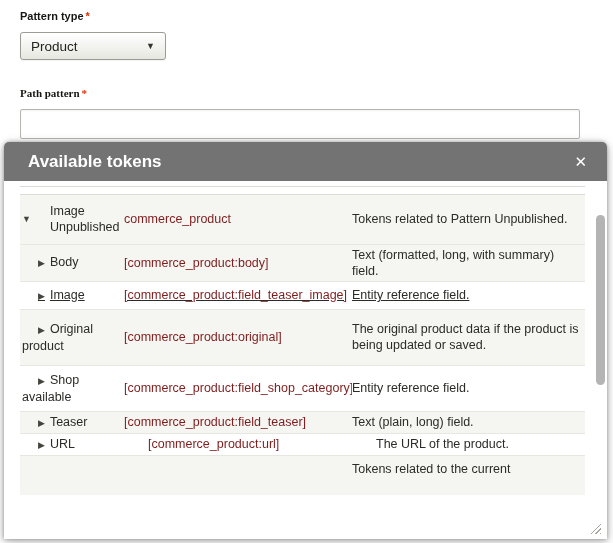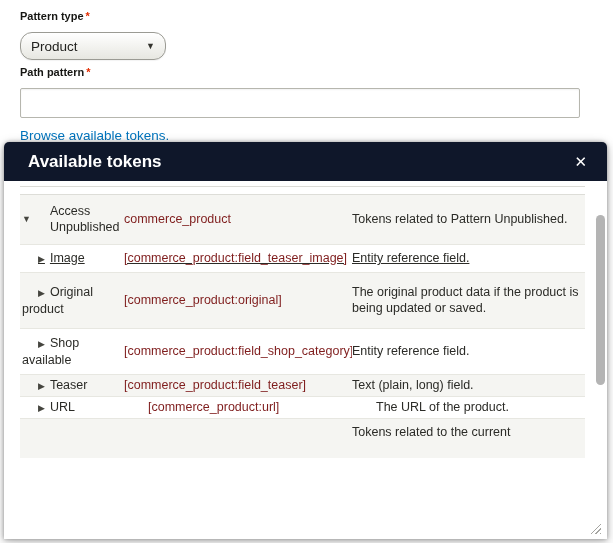--- a/index.html
+++ b/index.html
@@ -4,38 +4,38 @@
 <style>
   * { box-sizing: border-box; margin: 0; padding: 0; }
   html, body { width: 613px; height: 543px; overflow: hidden; background: #fff;
     font-family: "Liberation Sans", "DejaVu Sans", sans-serif; }
 
   
   .form-area { padding: 8px 20px 0 20px; }
   .field-label { font-size: 11px; font-weight: bold; color: #161613; line-height: 17px; }
   .req { color: #e32c00; font-weight: bold; margin-left: 2px; }
   .select-box { margin-top: 7px; width: 146px; height: 28px; border: 1px solid #9b9b94;
-    border-radius: 12px; background: linear-gradient(#ffffff, #e7e7e1);
+    border-radius: 3px; background: linear-gradient(#ffffff, #e7e7e1);
     display: flex; align-items: center; justify-content: space-between;
     padding: 0 10px; font-size: 13.5px; color: #22221f; cursor: default;
     box-shadow: 0 1px 1px rgba(0,0,0,0.05); }
   .select-arrow { font-size: 9px; color: #33332e; }
-  .label-2 { margin-top: 4px; }
+  .label-2 { margin-top: 25px; font-family: Liberation Serif, serif; }
   .text-input { display: block; margin-top: 7px; width: 560px; height: 30px;
     border: 1px solid #b6b6ae; border-radius: 2px; background: #fff;
     box-shadow: inset 0 1px 2px rgba(0,0,0,0.06); font-size: 13px; padding: 0 8px;
     font-family: "Liberation Sans", sans-serif; }
   .browse-link { display: inline-block; margin-top: 10px; color: #0074bd;
     font-size: 13.5px; text-decoration: none; cursor: pointer; }
 
   
   .dialog { position: absolute; left: 4px; top: 142px; width: 603px; height: 397px;
     background: #fff; border-radius: 6px 6px 0 0;
     box-shadow: 0 0 4px rgba(0,0,0,0.35), 0 3px 12px rgba(0,0,0,0.25); }
-  .dialog-header { height: 39px; background: #0f172a; border-radius: 5px 5px 0 0;
+  .dialog-header { height: 39px; background: #737373; border-radius: 5px 5px 0 0;
     display: flex; align-items: center; padding: 0 18px 0 24px; }
   .dialog-title { color: #fff; font-size: 17px; font-weight: bold; flex: 1; }
   .dialog-close { color: #fff; font-size: 15px; font-weight: bold; cursor: pointer;
     line-height: 1; padding: 2px; }
 
   .dialog-body { position: absolute; top: 39px; left: 0; right: 0; bottom: 0;
     padding: 5px 22px 0 16px; }
   .scroll-area { height: 351px; overflow: hidden; border-top: 1px solid #dbdbd6; }
 
   table.token-table { width: 100%; border-collapse: collapse; table-layout: fixed;
@@ -109,31 +109,42 @@
         <tbody>
             <tr class="h-top">
           <td></td>
               <td></td>
               <td></td>
         </tr>
 
         <tr class="r1 stripe lvl-group">
           <td class="c-name">
             <span class="tri tri-abs">▼</span>
-            <span>Access Unpublished</span>
+            <span>Image Unpublished</span>
           </td>
           <td>
             <a class="token-link">commerce_product</a>
           </td>
           <td>
             <span>Tokens related to Pattern Unpublished.</span>
           </td>
         </tr>
 
 
+        <tr class="r3 stripe lvl-sub">
+          <td class="c-name">
+            <span class="ind ind-sub"></span><span class="tri">▶</span><span>Body</span>
+          </td>
+          <td>
+            <a class="token-link">[commerce_product:body]</a>
+          </td>
+          <td>
+            <span>Text (formatted, long, with summary) field.</span>
+          </td>
+        </tr>
 
         <tr class="r4 lvl-sub">
           <td class="c-name">
             <span class="ind ind-sub"></span><span class="tri">▶</span><span>Image</span>
           </td>
           <td>
             <a class="token-link">[commerce_product:field_teaser_image]</a>
           </td>
           <td>
             <span>Entity reference field.</span>

